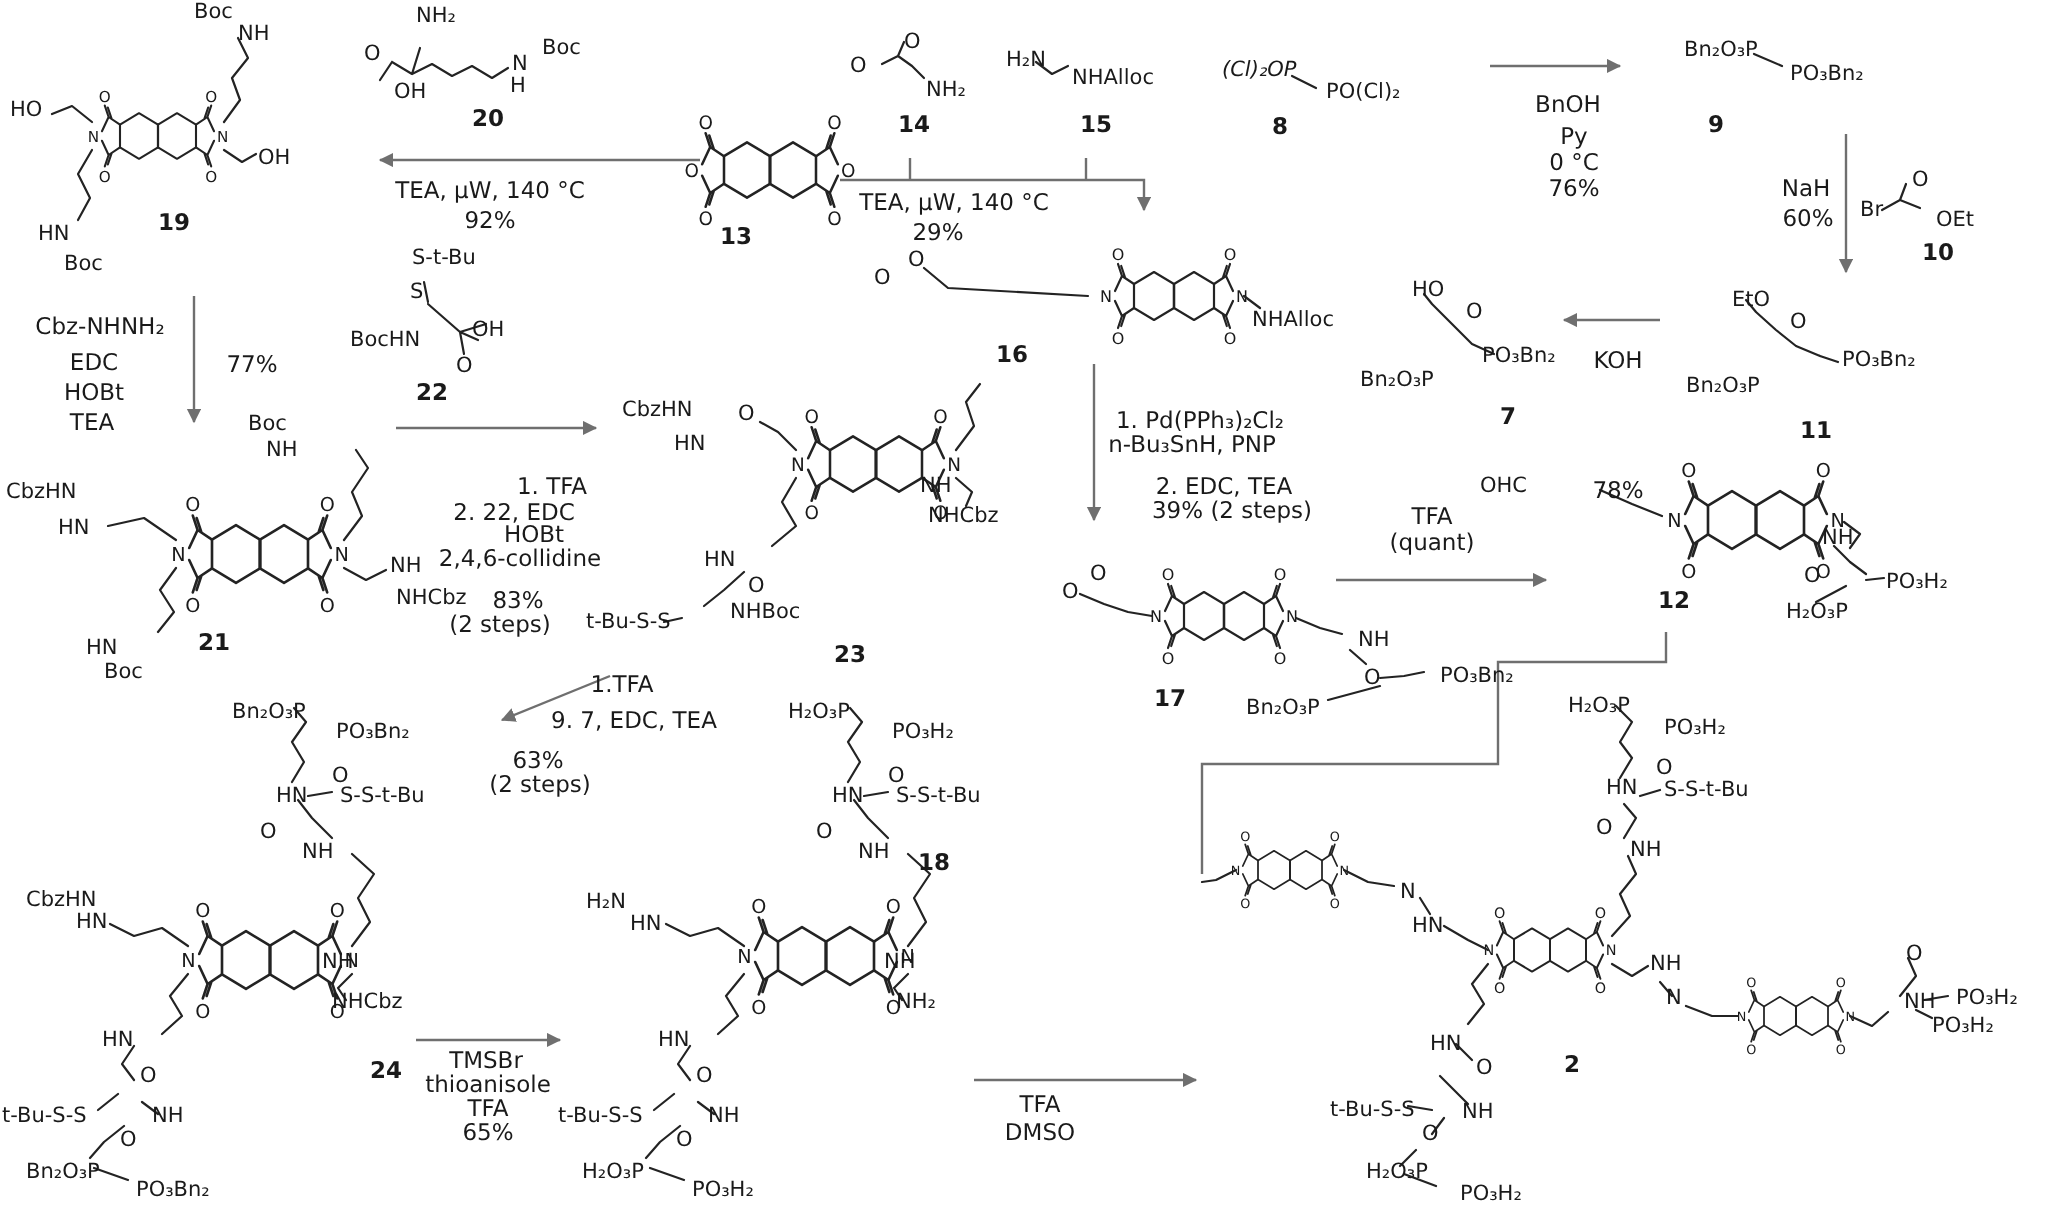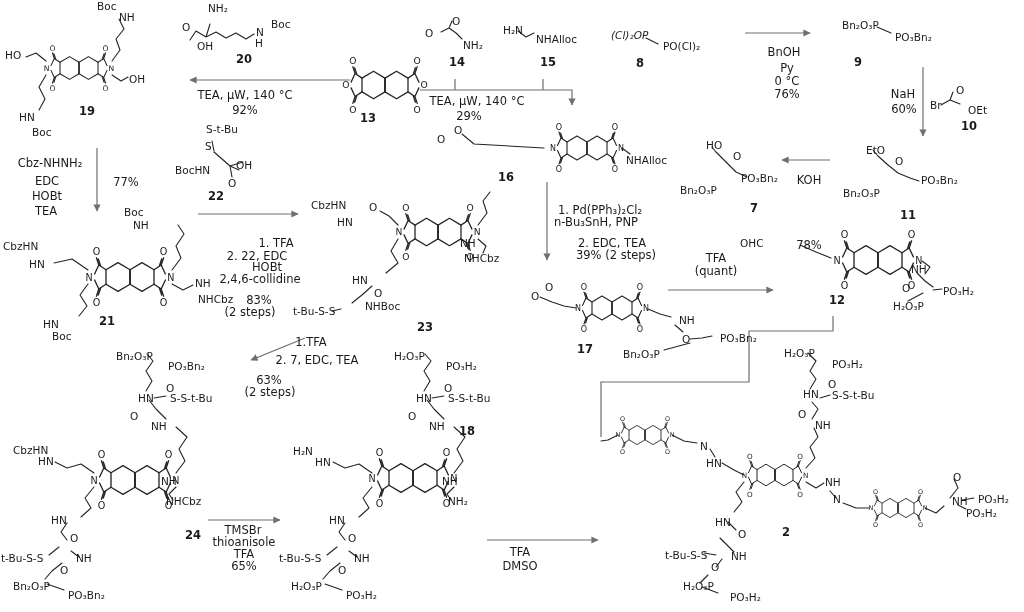--- a/index.html
+++ b/index.html
@@ -316,21 +316,21 @@
       <span class="cond" style="left: 47px; top: 190px;">HOBt</span>
       <span class="cond" style="left: 46px; top: 205px;">TEA</span>
       <span class="cond" style="left: 126px; top: 176px;">77%</span>
       <span class="cond" style="left: 276px; top: 237px;">1. TFA</span>
       <span class="cond" style="left: 257px; top: 250px;">2. 22, EDC</span>
       <span class="cond" style="left: 267px; top: 261px;">HOBt</span>
       <span class="cond" style="left: 260px; top: 273px;">2,4,6-collidine</span>
       <span class="cond" style="left: 259px; top: 294px;">83%</span>
       <span class="cond" style="left: 250px; top: 306px;">(2 steps)</span>
       <span class="cond" style="left: 311px; top: 336px;">1.TFA</span>
-      <span class="cond" style="left: 317px; top: 354px;">2. 7, EDC, TEA</span>
+      <span class="cond" style="left: 317px; top: 354px;">9. 7, EDC, TEA</span>
       <span class="cond" style="left: 269px; top: 374px;">63%</span>
       <span class="cond" style="left: 270px; top: 386px;">(2 steps)</span>
       <span class="cond" style="left: 243px; top: 524px;">TMSBr</span>
       <span class="cond" style="left: 244px; top: 536px;">thioanisole</span>
       <span class="cond" style="left: 244px; top: 548px;">TFA</span>
       <span class="cond" style="left: 244px; top: 560px;">65%</span>
       <span class="cond" style="left: 520px; top: 546px;">TFA</span>
       <span class="cond" style="left: 520px; top: 560px;">DMSO</span>
     </div>
 </div>

